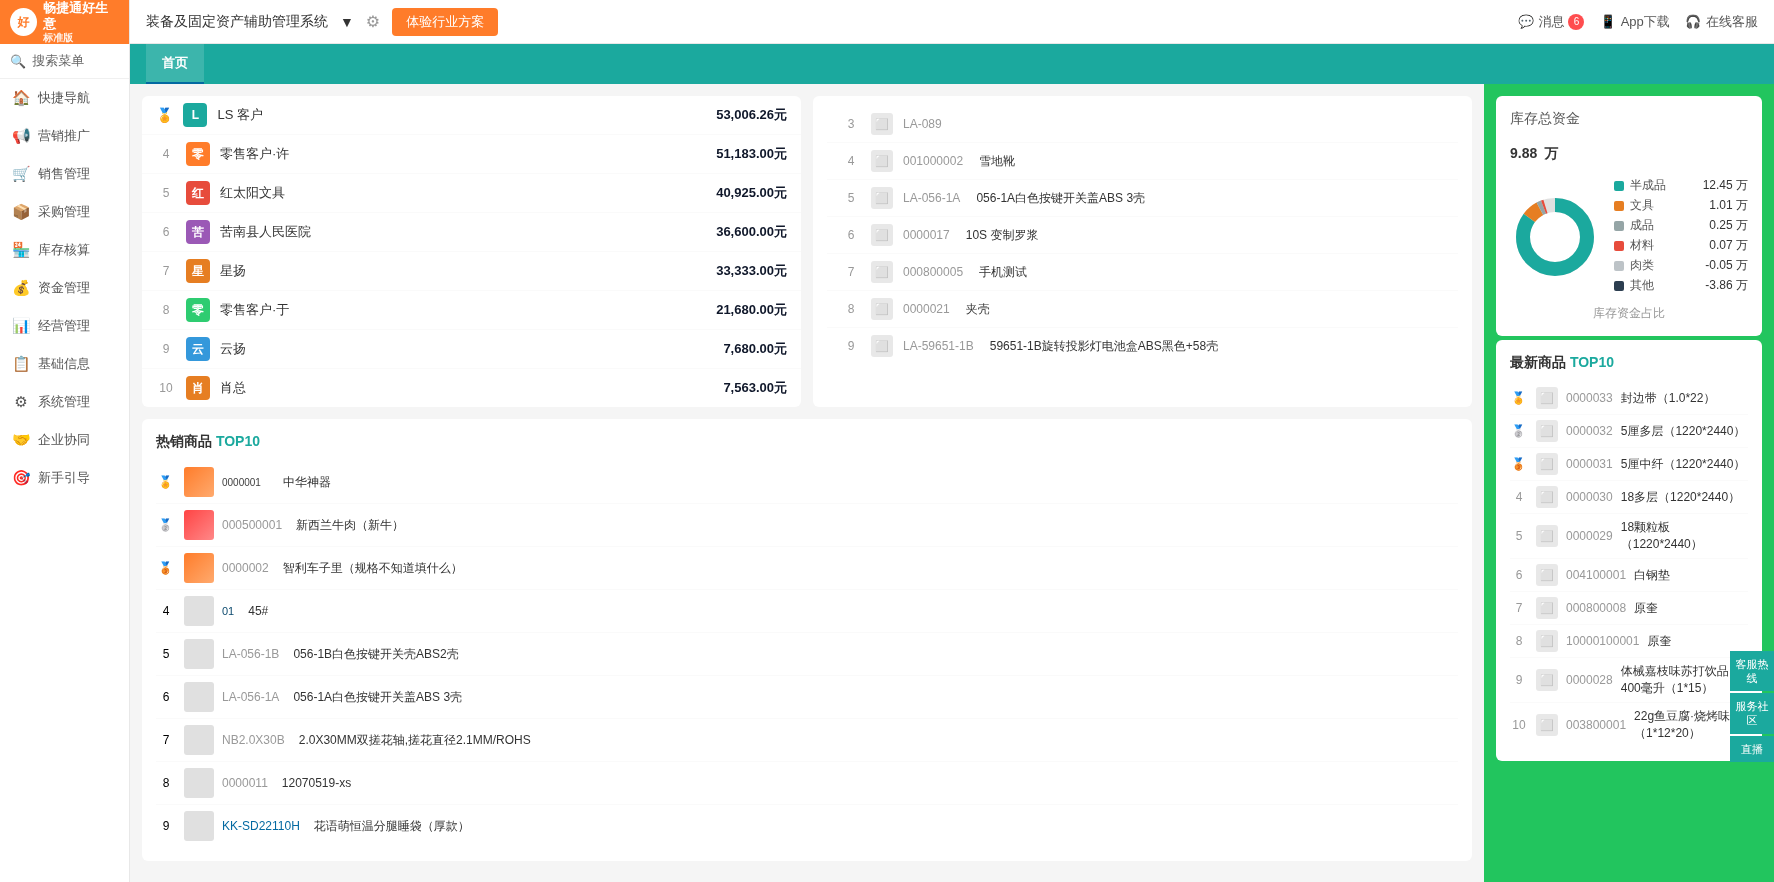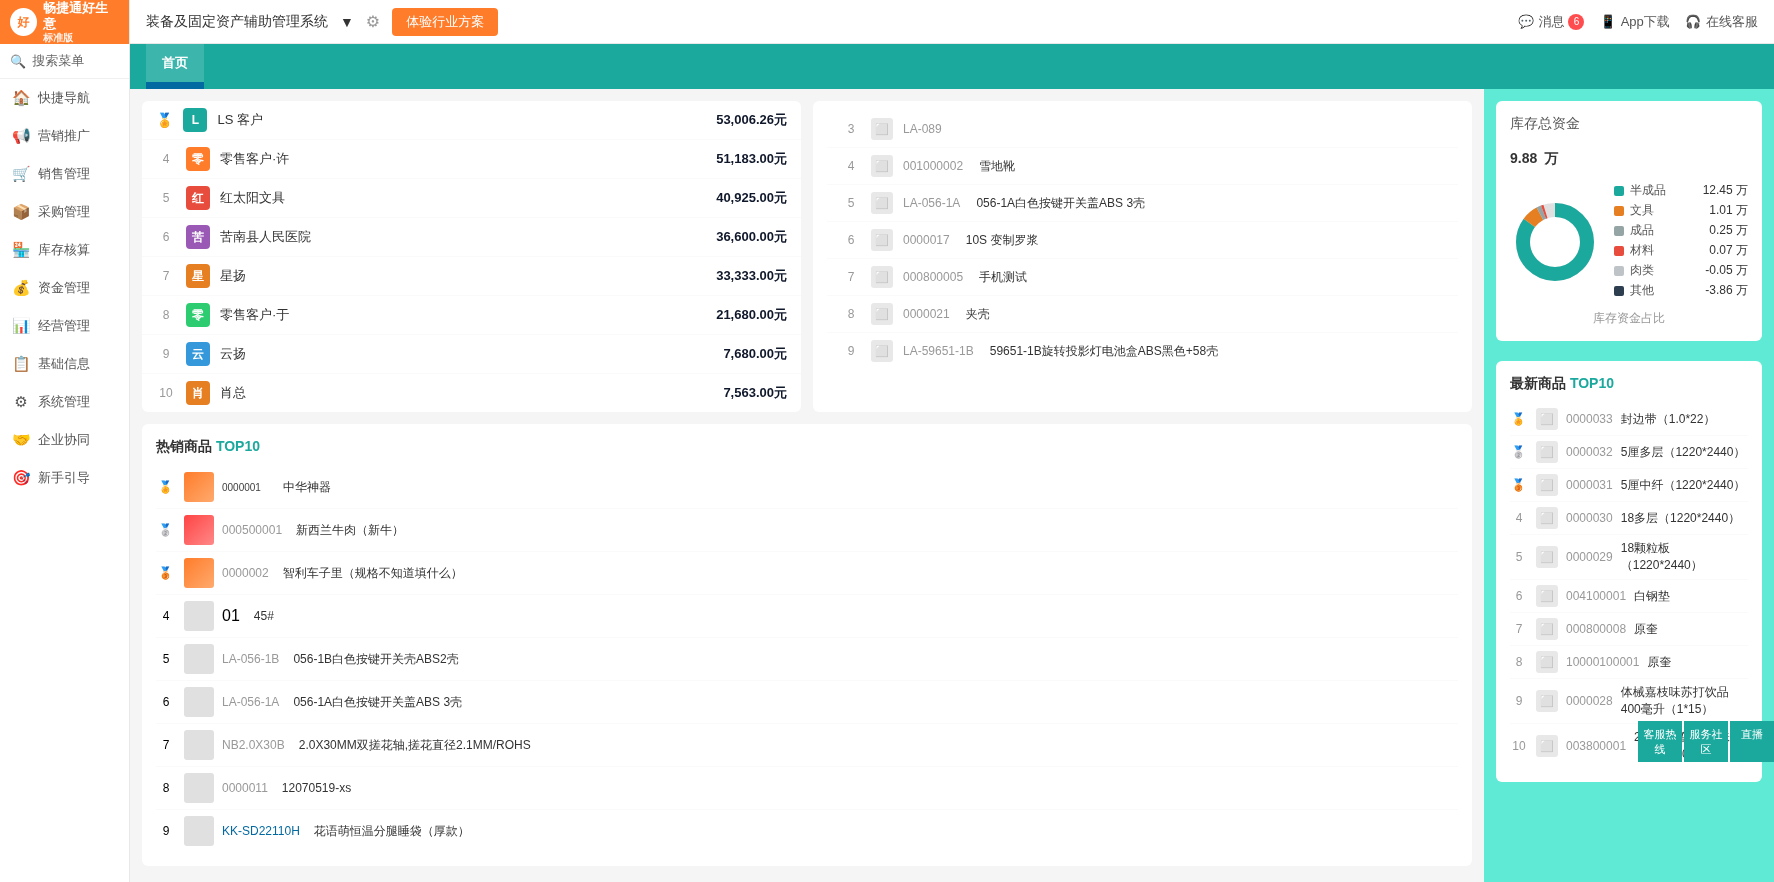--- a/index.html
+++ b/index.html
@@ -116,21 +116,21 @@
       align-items: center;
       padding: 0 16px;
     }
     .tab-nav-item {
       padding: 10px 16px;
       color: #fff;
       cursor: pointer;
       font-size: 13px;
       font-weight: bold;
     }
-    .tab-nav-item.active { background: rgba(255,255,255,0.15); border-bottom: 7px solid #0369a1; }
+    .tab-nav-item.active { background: rgba(255,255,255,0.15); border-bottom: 2px solid #0369a1; }
 
     
     .content {
       flex: 1;
       display: flex;
       overflow: hidden;
       background: #f5f5f5;
     }
     .content-main {
       flex: 1;
@@ -173,26 +173,26 @@
       font-size: 12px;
       font-weight: bold;
       flex-shrink: 0;
     }
     .rank-name { flex: 1; color: #333; font-size: 13px; }
     .rank-amount { color: #0f172a; font-size: 13px; font-weight: bold; }
 
     
     .right-sidebar {
       width: 290px;
-      background: #5eead4;
+      background: #22c55e;
       display: flex;
       flex-direction: column;
       overflow-y: auto;
       padding: 12px;
-      gap: 20px;
+      gap: 4px;
       flex-shrink: 0;
     }
     .inventory-card {
       background: #fff;
       border-radius: 6px;
       padding: 14px;
     }
     .inventory-title {
       font-size: 14px;
       color: #555;
@@ -306,20 +306,21 @@
     
     ::-webkit-scrollbar { width: 4px; }
     ::-webkit-scrollbar-thumb { background: #ddd; border-radius: 2px; }
 
     
     .float-btns {
       position: fixed;
       right: 0;
       bottom: 120px;
       display: flex;
+      flex-direction: column;
       gap: 2px;
       justify-content: space-between;
     }
     .float-btn {
       width: 44px;
       background: #1ba99e;
       color: #fff;
       font-size: 11px;
       text-align: center;
       padding: 6px 4px;
@@ -560,21 +561,21 @@
         </div>
         <div class="hot-row">
           <span class="hot-num h3">🥉</span>
           <div class="product-img-orange"></div>
           <span style="color:#999;font-size:12px;margin-right:6px">0000002</span>
           <span class="hot-name">智利车子里（规格不知道填什么）</span>
         </div>
         <div class="hot-row">
           <span class="hot-num">4</span>
           <div class="product-img-gray"></div>
-          <span style="color:#000000;font-size:16px;margin-right:6px">01</span>
+          <span style="color:#0c4a6e;font-size:11px;margin-right:6px">01</span>
           <span class="hot-name">45#</span>
         </div>
         <div class="hot-row">
           <span class="hot-num">5</span>
           <div class="product-img-gray"></div>
           <span style="color:#999;font-size:12px;margin-right:6px">LA-056-1B</span>
           <span class="hot-name">056-1B白色按键开关壳ABS2壳</span>
         </div>
         <div class="hot-row">
           <span class="hot-num">6</span>

